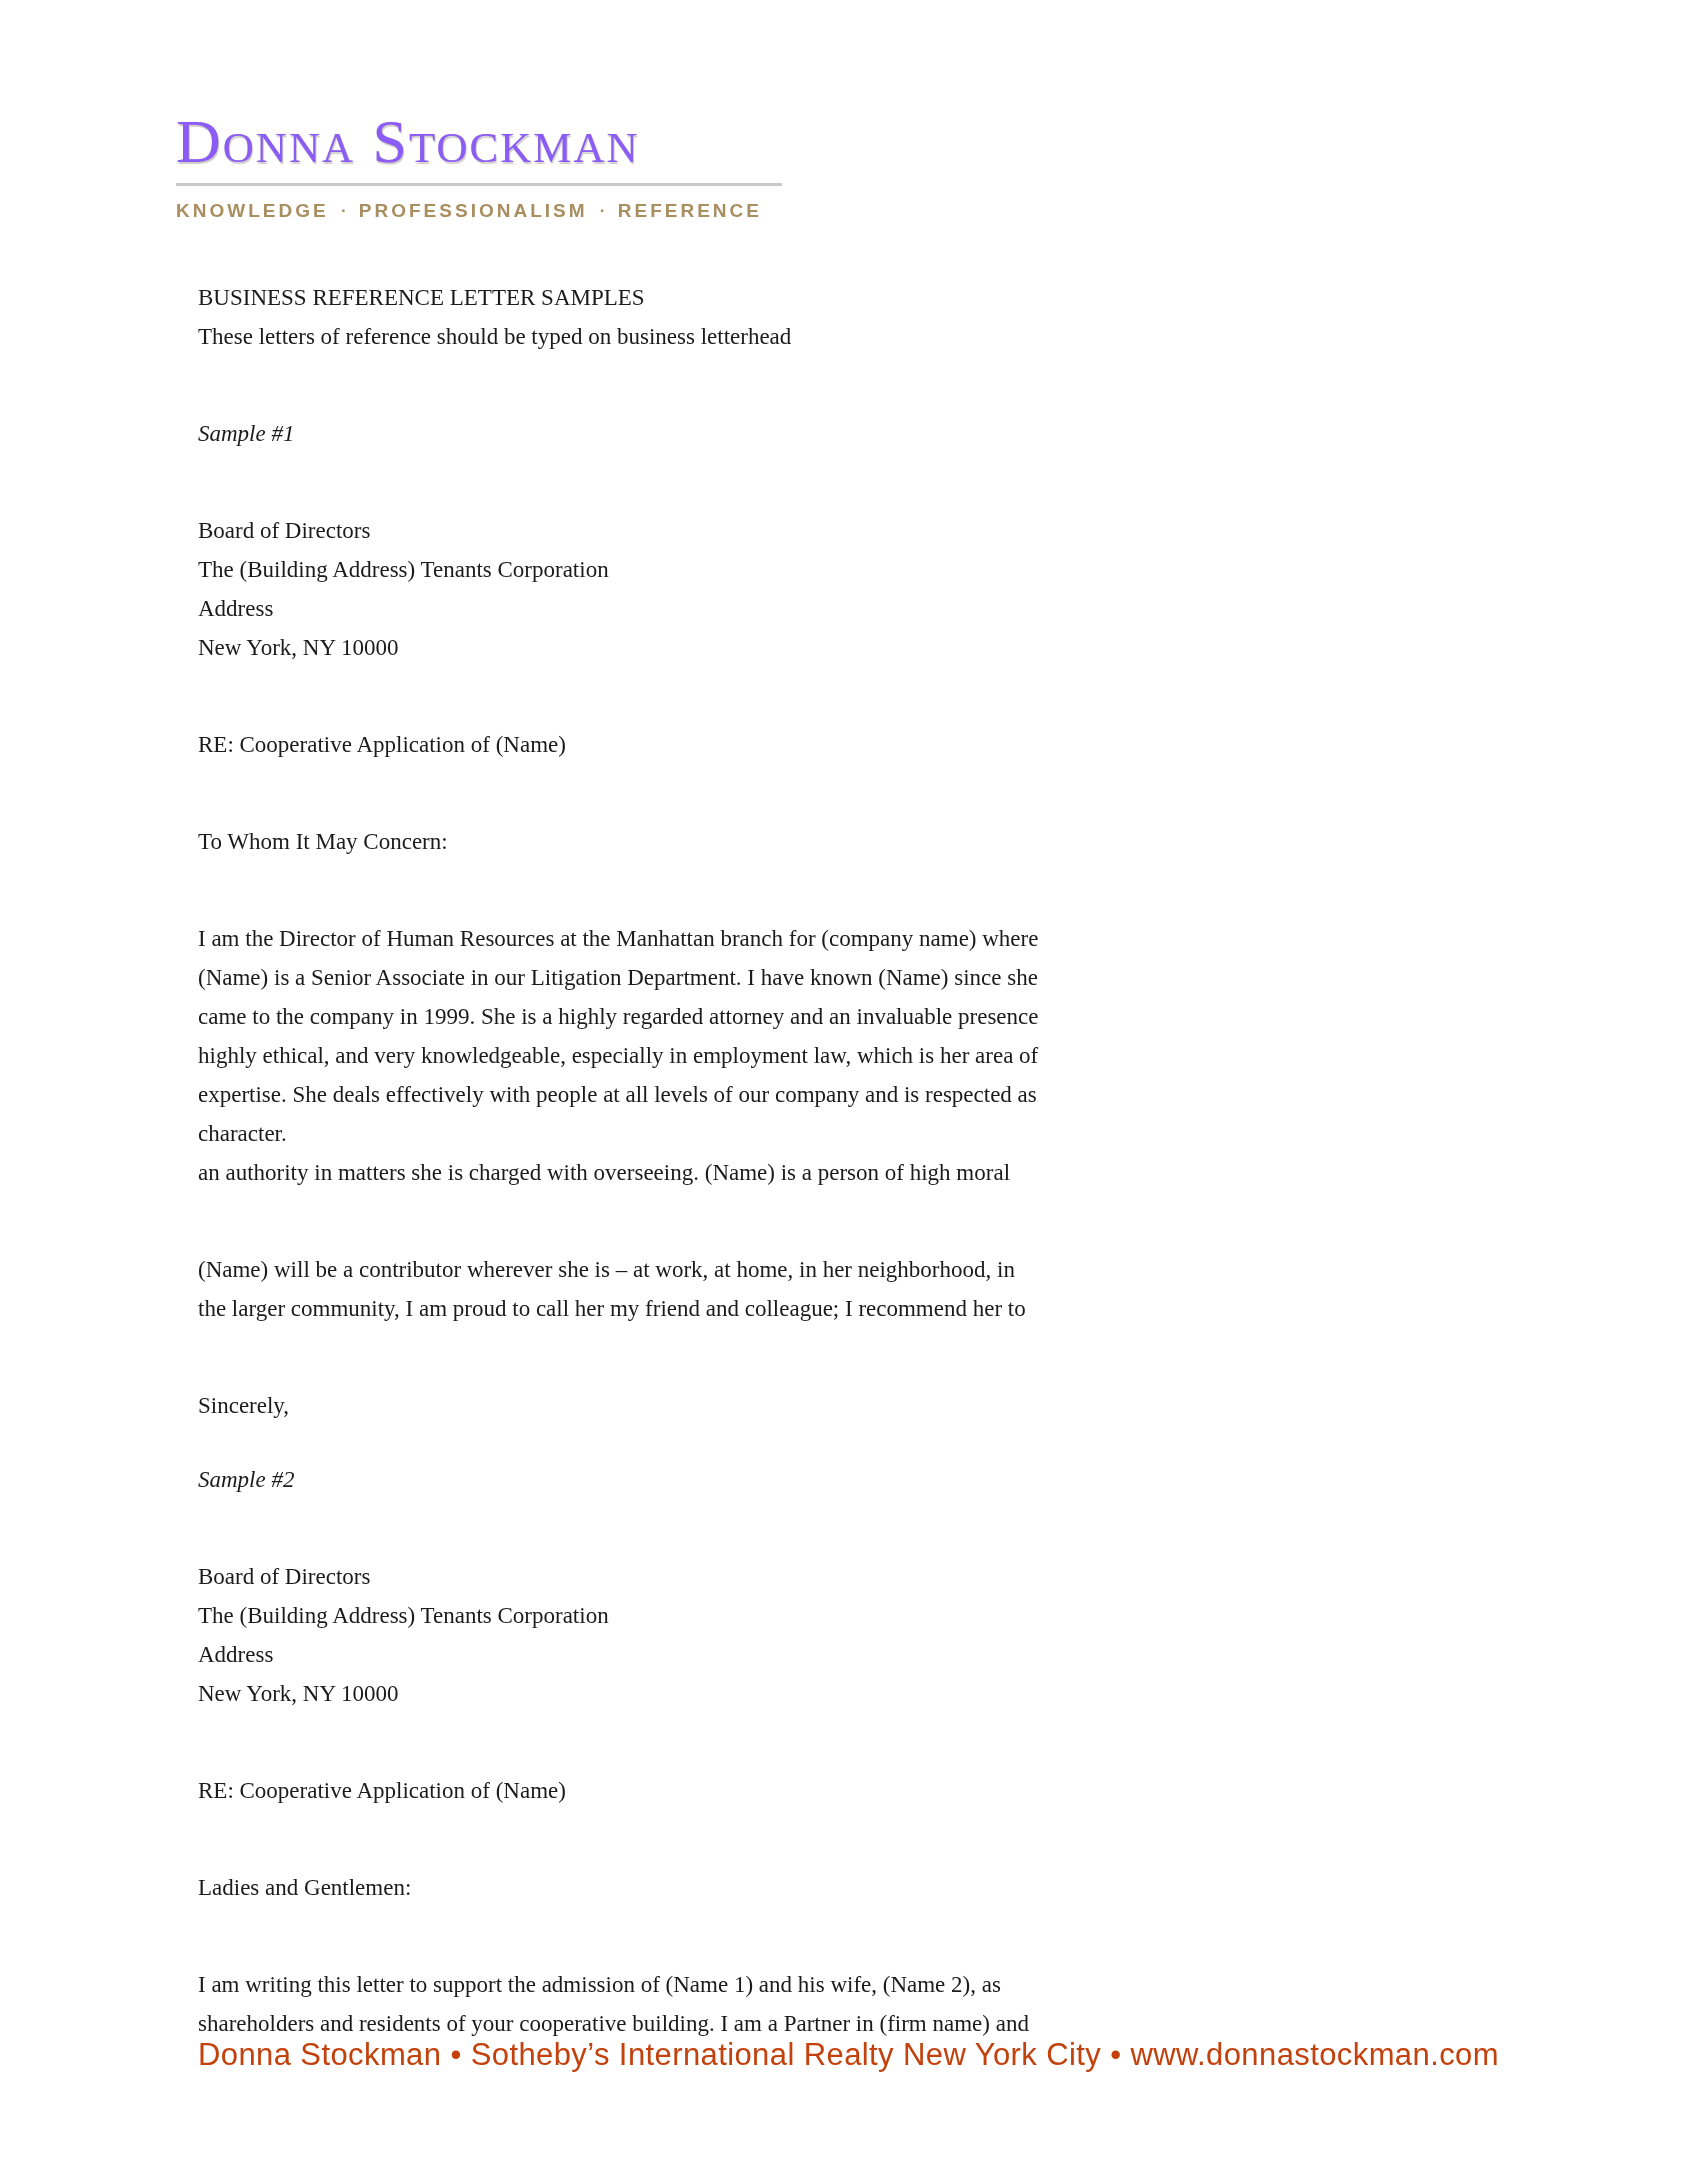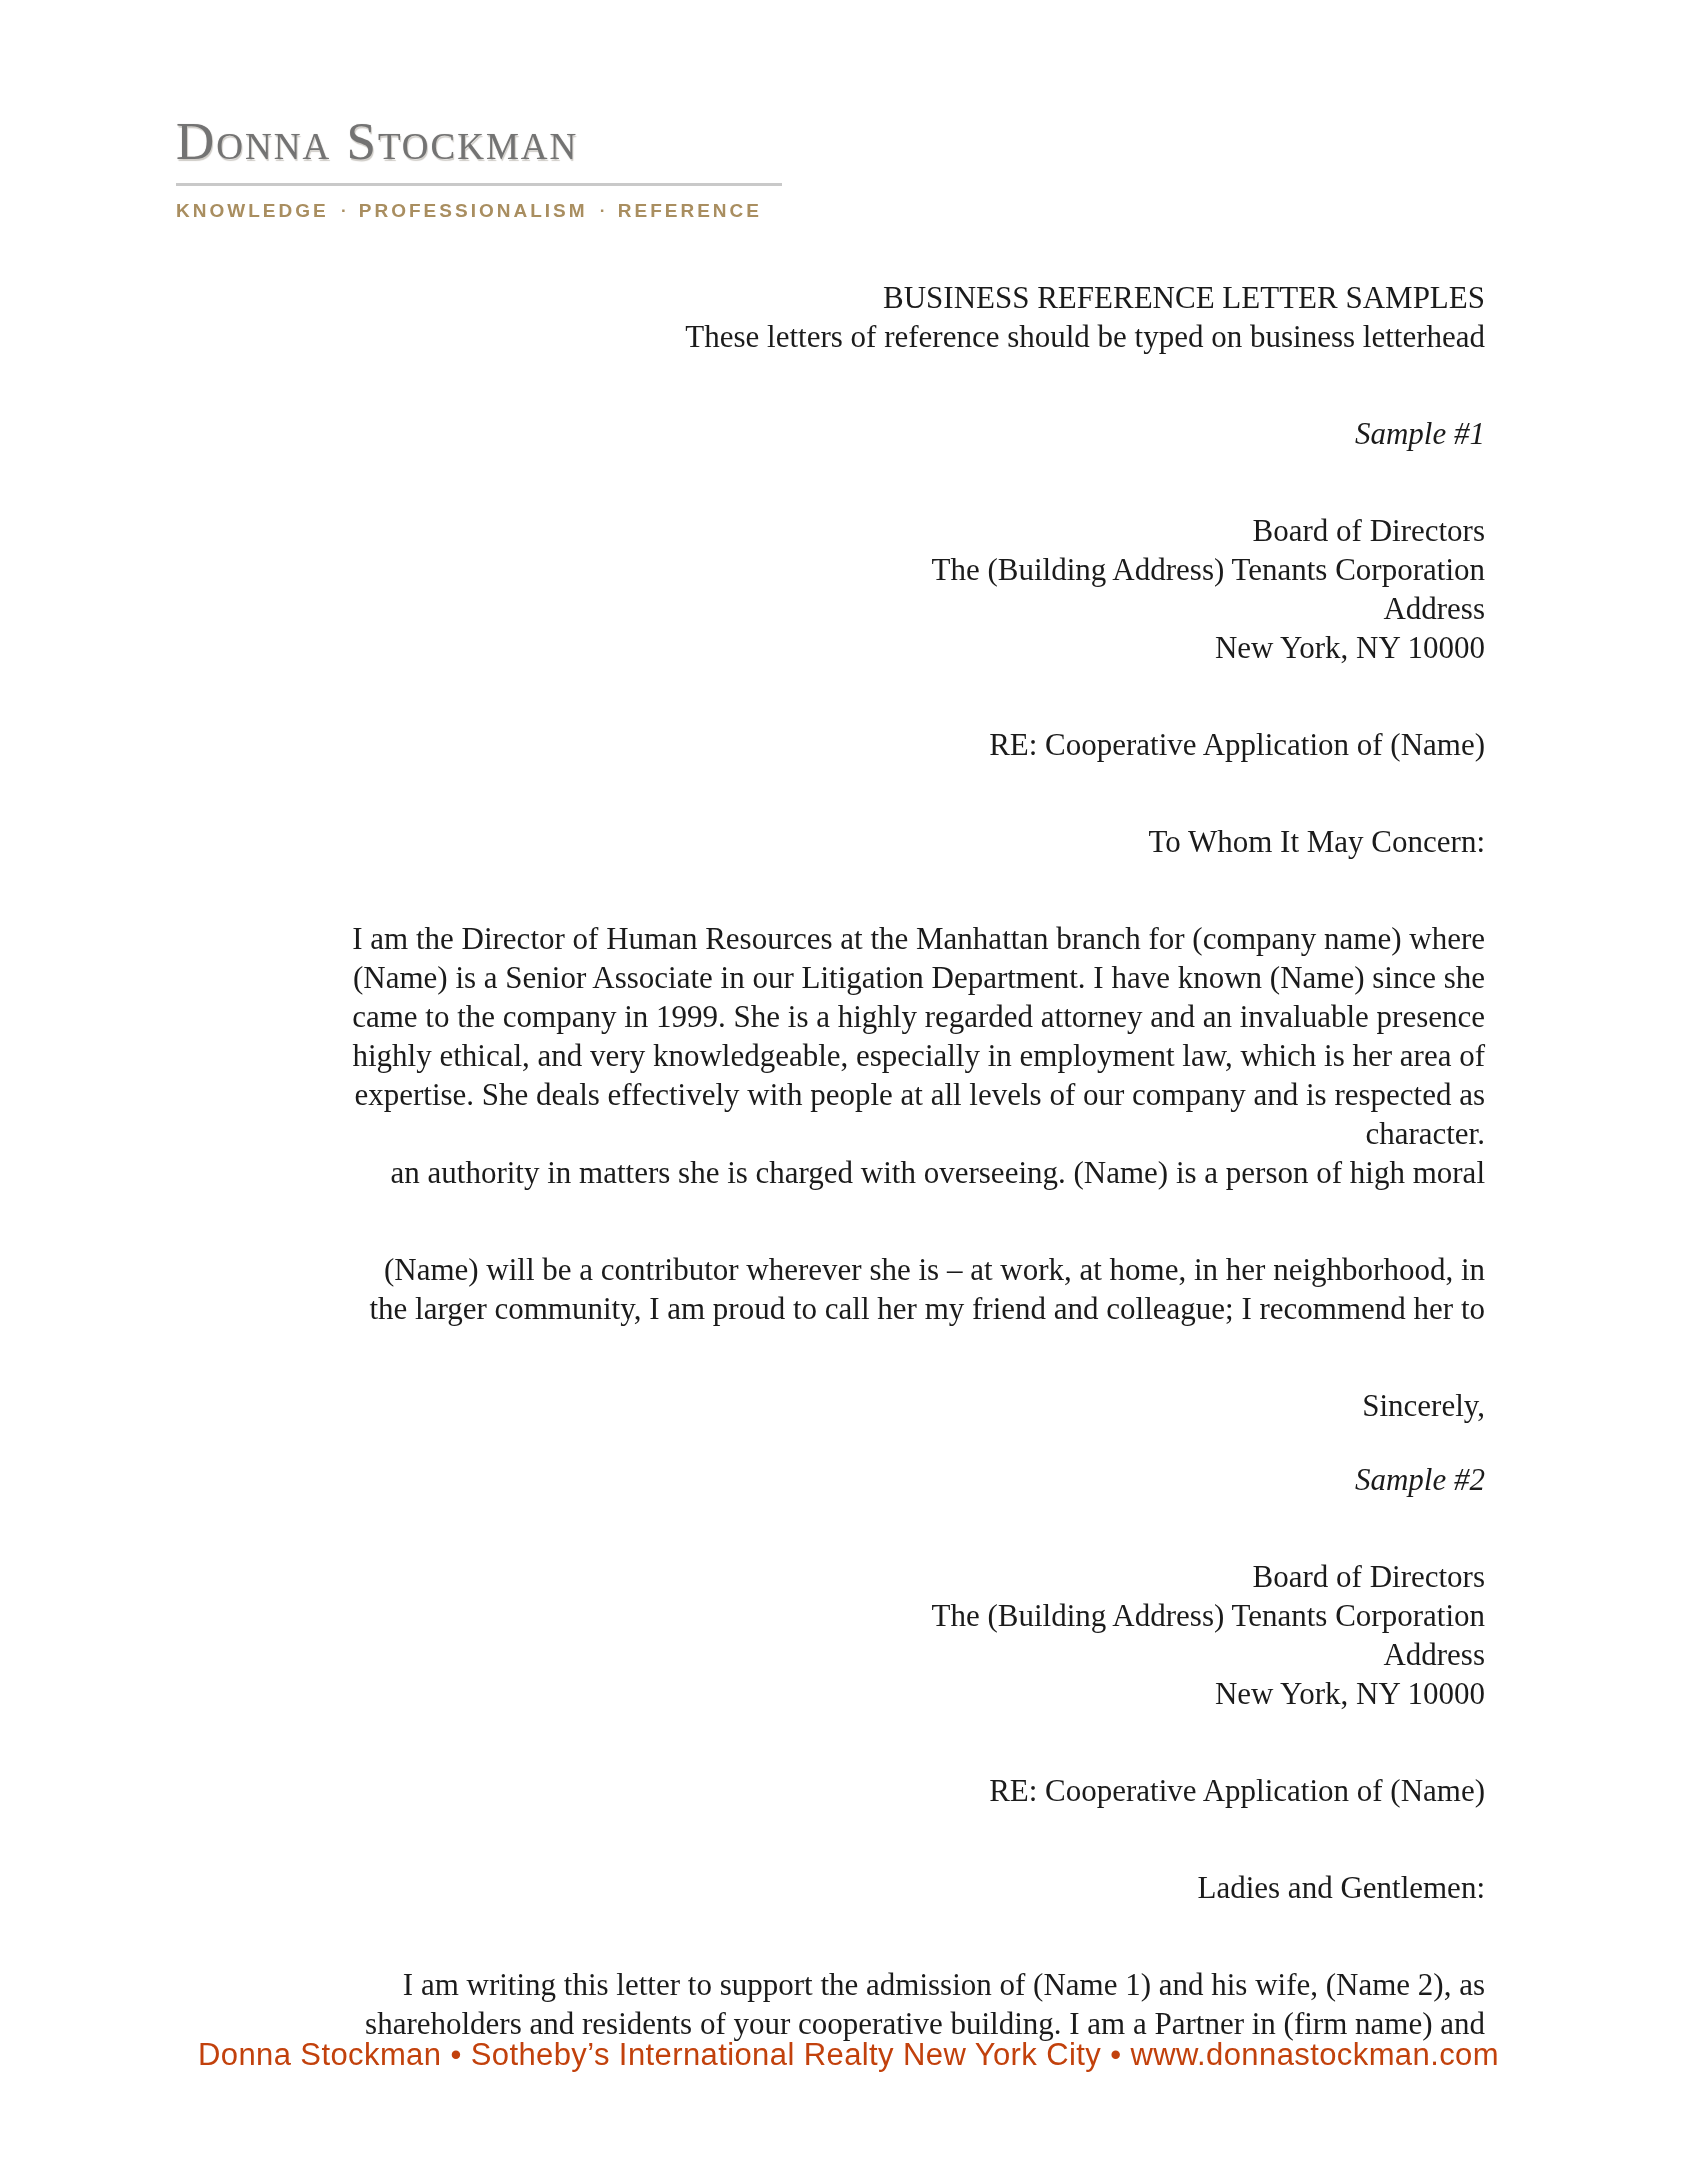--- a/index.html
+++ b/index.html
@@ -12,24 +12,24 @@
     overflow: hidden;
     font-family: "Liberation Serif", serif;
     color: #1b1b1b;
   }
 
   
   .letterhead { position: absolute; left: 176px; top: 103px; }
   .wordmark {
     font-family: "Liberation Serif", serif;
     font-variant: small-caps;
-    font-size: 53px;
+    font-size: 62px;
     line-height: 77px;
     letter-spacing: 2px;
-    color: #737373;
+    color: #8b5cf6;
     text-shadow:
       0 0 1px #c9c6c1,
       1px 2px 1px #cfccc7,
       -1px -1px 0 #ffffff;
     white-space: nowrap;
   }
   .logo-rule {
     width: 606px;
     border-top: 3px solid #c9c9c9;
     margin-top: 3px;
@@ -49,23 +49,22 @@
     white-space: nowrap;
   }
   .tagline .dot { font-size: 17px; letter-spacing: 0; }
 
   
   .content {
     position: absolute;
     left: 198px;
     top: 278px;
     width: 1287px;
-    font-size: 31px;
+    font-size: 23px;
     line-height: 39px;
-    text-align: right;
   }
   .line { margin: 0; white-space: nowrap; }
   .italic { font-style: italic; }
   .sp-before { margin-top: 58px; }   
   .sp-before-2 { margin-top: 35px; } 
 
   
   .footer {
     position: absolute;
     left: 198px;

